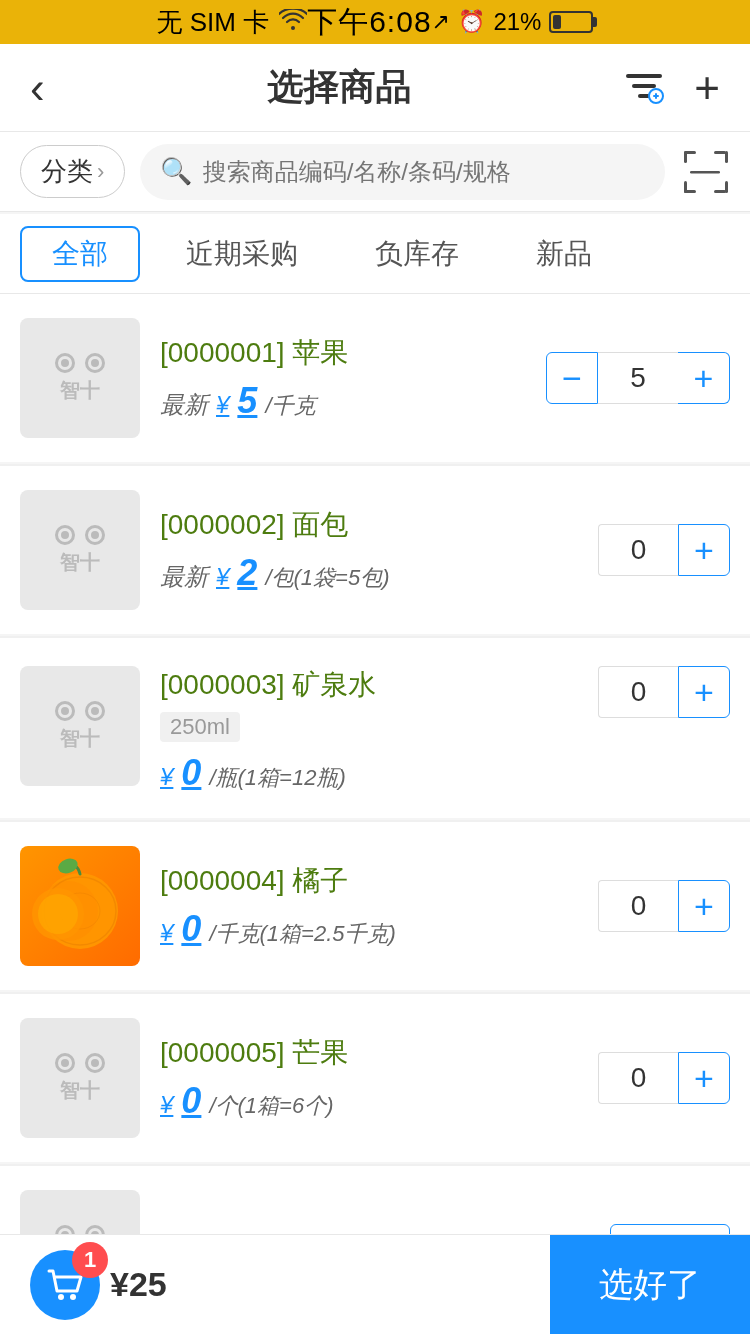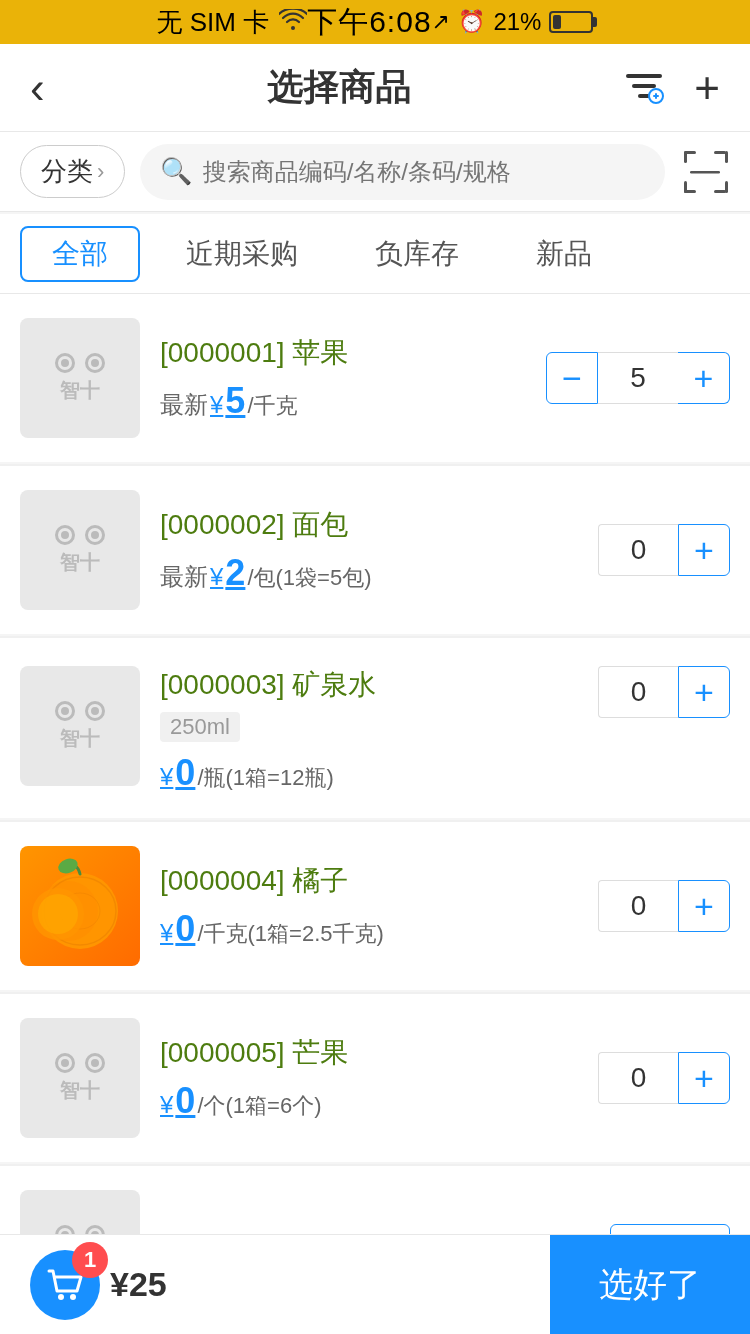--- a/index.html
+++ b/index.html
@@ -241,21 +241,22 @@
       font-size: 28px;
       color: #4d7c0f;
       font-weight: 500;
       margin-bottom: 8px;
     }
     .product-price {
       font-size: 24px;
       color: #666;
       display: flex;
       align-items: baseline;
-      gap: 2px;
+      gap: 8px;
+      font-style: italic;
     }
     .price-label {
       color: #666;
       font-size: 24px;
     }
     .price-currency {
       color: #1890ff;
       font-size: 24px;
       text-decoration: underline;
       text-decoration-color: #1890ff;

